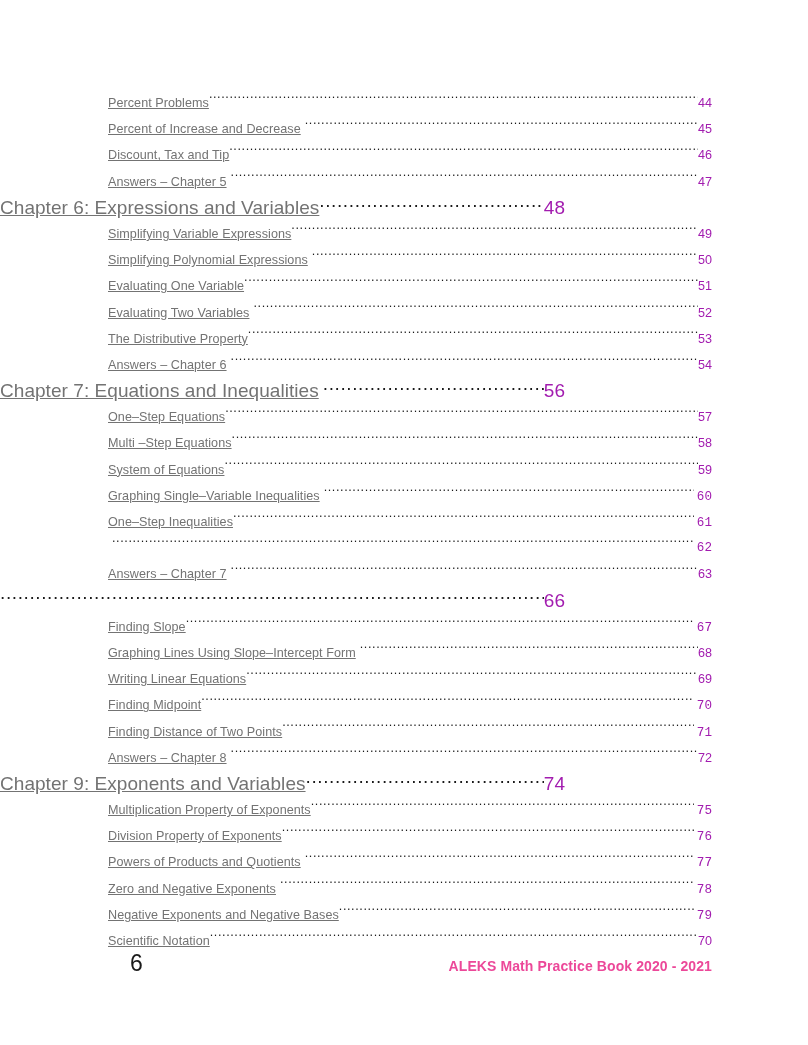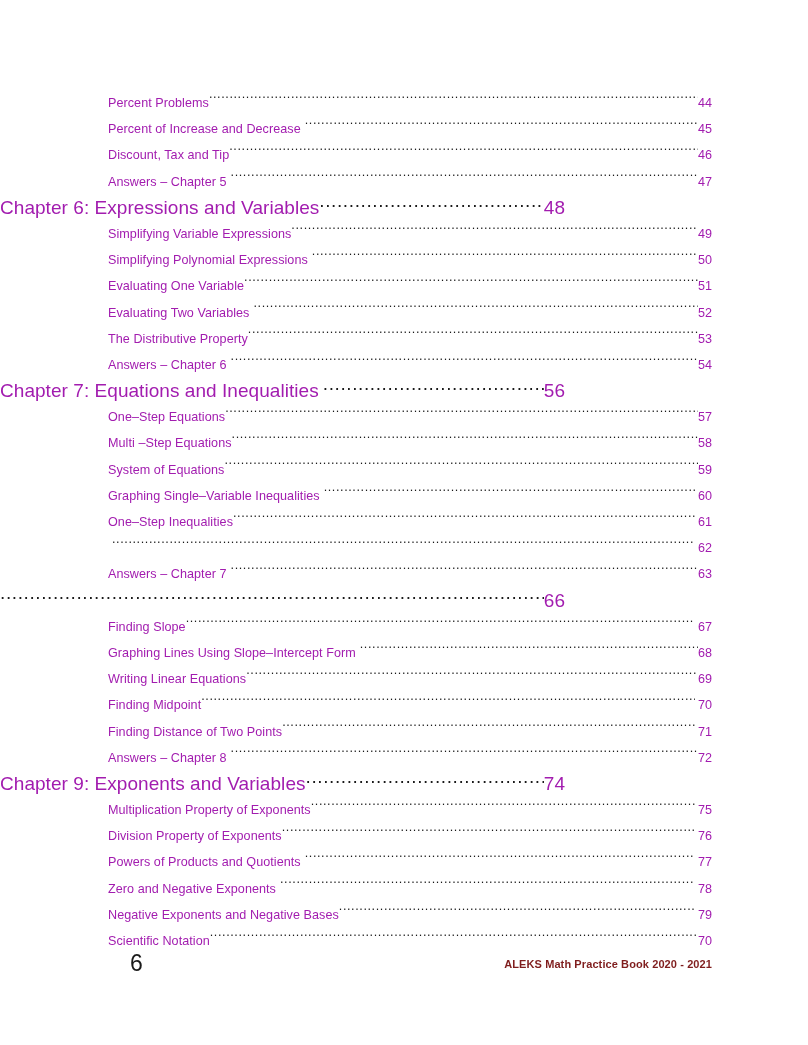--- a/index.html
+++ b/index.html
@@ -42,21 +42,22 @@
   }
   
   .toc-row.level-chapter {
     padding-right: 243px;
     font-size: 19px;
     letter-spacing: 0.05px;
   }
 
   .toc-title {
     flex: 0 0 auto;
-    color: #a21caf;
+    color: #737373;
+    text-decoration: underline;
   }
 
   .toc-leader {
     flex: 1 1 auto;
     position: relative;
     height: 1em;
     overflow: hidden;
     margin: 0 0px;
   }
   .toc-leader::before {
@@ -75,20 +76,21 @@
     padding-left: 0px;
   }
 
   
   .toc-row.gap .toc-leader {
     margin-left: 4px;
   }
   
   .toc-row.pgap .toc-page {
     padding-left: 3px;
+    font-family: Liberation Mono, monospace;
   }
 
   
   .footer {
     position: absolute;
     left: 0;
     bottom: 0;
     width: 808px;
     height: 95px;
   }
@@ -97,23 +99,23 @@
     left: 130px;
     top: 0px;
     font-size: 23px;
     color: #1a1a1a;
     font-family: "Liberation Sans", "DejaVu Sans", sans-serif;
   }
   .footer-title {
     position: absolute;
     right: 96px;
     top: 8px;
-    font-size: 11px;
+    font-size: 14px;
     font-weight: bold;
-    color: #7f1d1d;
+    color: #ec4899;
     letter-spacing: 0.1px;
     white-space: nowrap;
   }
 </style>
 </head>
 <body>
 
 <div class="page">
 
   <div class="toc">

